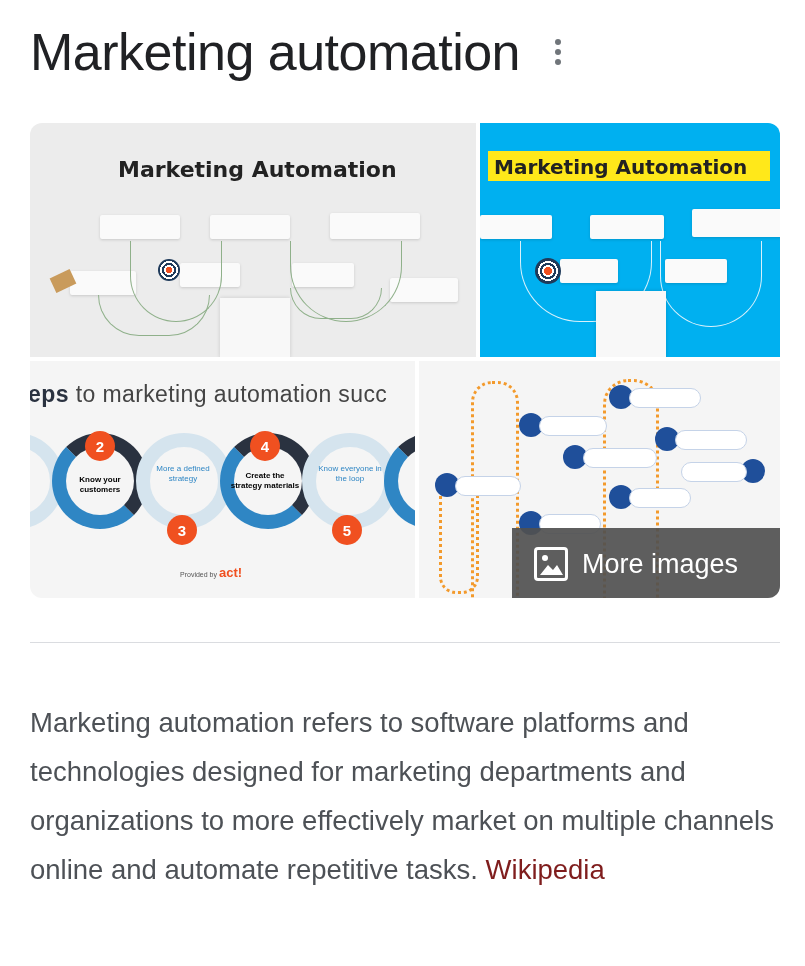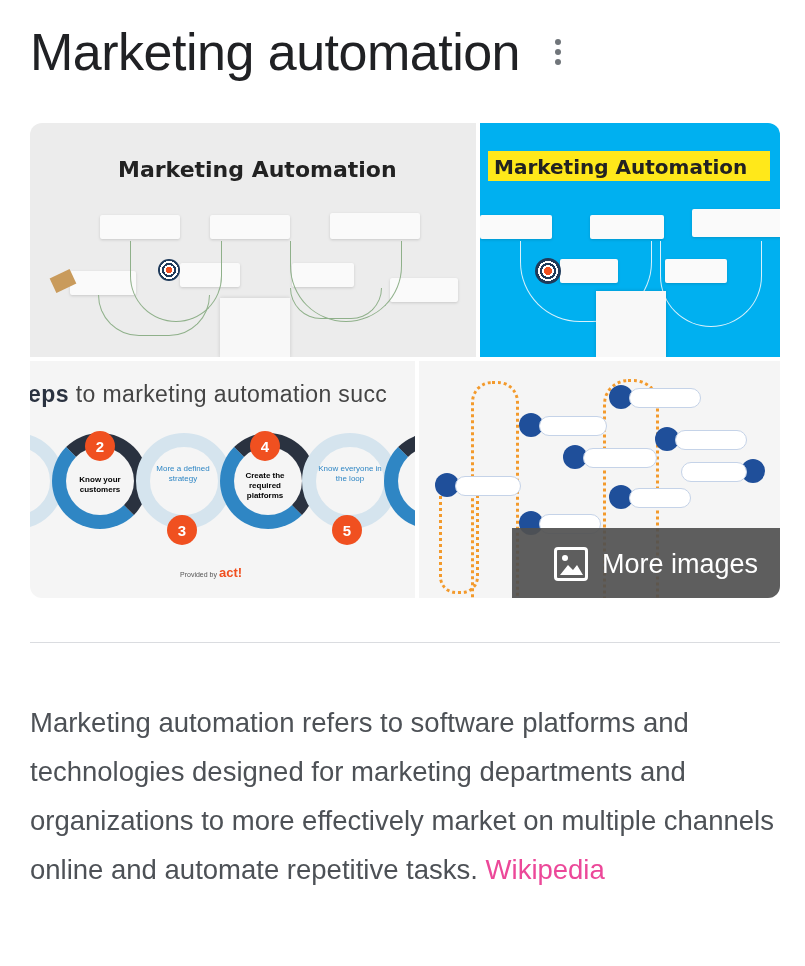--- a/index.html
+++ b/index.html
@@ -32,28 +32,28 @@
     .num { position: absolute; width: 30px; height: 30px; border-radius: 50%; background: #f05020; color: #fff; font-weight: 700; font-size: 15px; display: flex; align-items: center; justify-content: center; }
     .step-text { position: absolute; font-size: 8px; font-weight: 700; text-align: center; line-height: 10px; width: 70px; }
     .step-text.blue { color: #2f86c4; font-weight: 400; }
     .provided { position: absolute; left: 150px; top: 204px; font-size: 7px; color: #555; }
     .provided b { color: #f05020; font-size: 13px; }
 
     .dots { position: absolute; border: 3px dotted #f39a2c; }
     .bnode { position: absolute; width: 24px; height: 24px; border-radius: 50%; background: #1f4f9a; }
     .bpill { position: absolute; height: 18px; border: 1px solid #c5d3e8; border-radius: 10px; background: #fff; }
 
-    .more { position: absolute; left: 482px; top: 405px; width: 268px; height: 72px; background: rgba(80,80,80,0.92); border-radius: 0 0 12px 0; display: flex; align-items: center; cursor: pointer; padding-left: 20px; }
+    .more { position: absolute; left: 482px; top: 405px; width: 268px; height: 72px; background: rgba(80,80,80,0.92); border-radius: 0 0 12px 0; display: flex; align-items: center; cursor: pointer; }
     .more-icon { width: 34px; height: 34px; margin-left: 22px; border: 3px solid #fff; border-radius: 4px; box-sizing: border-box; position: relative; }
     .more-icon svg { position: absolute; left: 0; top: 0; }
     .more-label { color: #ffffff; font-size: 27px; margin-left: 14px; white-space: nowrap; }
 
     .divider { position: absolute; left: 30px; top: 642px; width: 750px; height: 1px; background: #dadce0; }
     .desc { position: absolute; left: 30px; top: 698px; width: 750px; font-size: 27.5px; line-height: 49px; color: #4d5156; }
-    .desc a { color: #ec4899; text-decoration: none; margin-top: 17px; }
+    .desc a { color: #7f1d1d; text-decoration: none; margin-top: 17px; }
   </style>
 </head>
 <body>
 
 <div class="title-row">
   <div class="title">Marketing automation</div>
   <div class="kebab">
     <span></span>
     <span></span>
     <span></span>
@@ -101,21 +101,21 @@
     <div class="ring" style="left:106px;top:72px"></div>
     <div class="ring dark" style="left:190px;top:72px"></div>
     <div class="ring" style="left:272px;top:72px"></div>
     <div class="ring dark" style="left:354px;top:72px"></div>
     <div class="num" style="left:55px;top:70px">2</div>
     <div class="num" style="left:137px;top:154px">3</div>
     <div class="num" style="left:220px;top:70px">4</div>
     <div class="num" style="left:302px;top:154px">5</div>
     <div class="step-text" style="left:35px;top:114px">Know your customers</div>
     <div class="step-text blue" style="left:118px;top:103px">More a defined strategy</div>
-    <div class="step-text" style="left:200px;top:110px">Create the required platforms</div>
+    <div class="step-text" style="left:200px;top:110px">Create the strategy materials</div>
     <div class="step-text blue" style="left:285px;top:103px">Know everyone in the loop</div>
     <div class="provided"><span>Provided by</span> <b>act!</b></div>
   </div>
 
   <div class="tile t4" title="Marketing automation flow roadmap with blue icons">
     <div class="dots" style="left:52px;top:20px;width:42px;height:260px;border-radius:21px 21px 0 0;border-bottom:none"></div>
     <div class="dots" style="left:20px;top:130px;width:34px;height:100px;border-radius:0 0 17px 17px;border-top:none"></div>
     <div class="dots" style="left:184px;top:18px;width:50px;height:260px;border-radius:25px 25px 0 0;border-bottom:none"></div>
     <div class="bnode" style="left:16px;top:112px"></div>
     <div class="bnode" style="left:100px;top:52px"></div>

